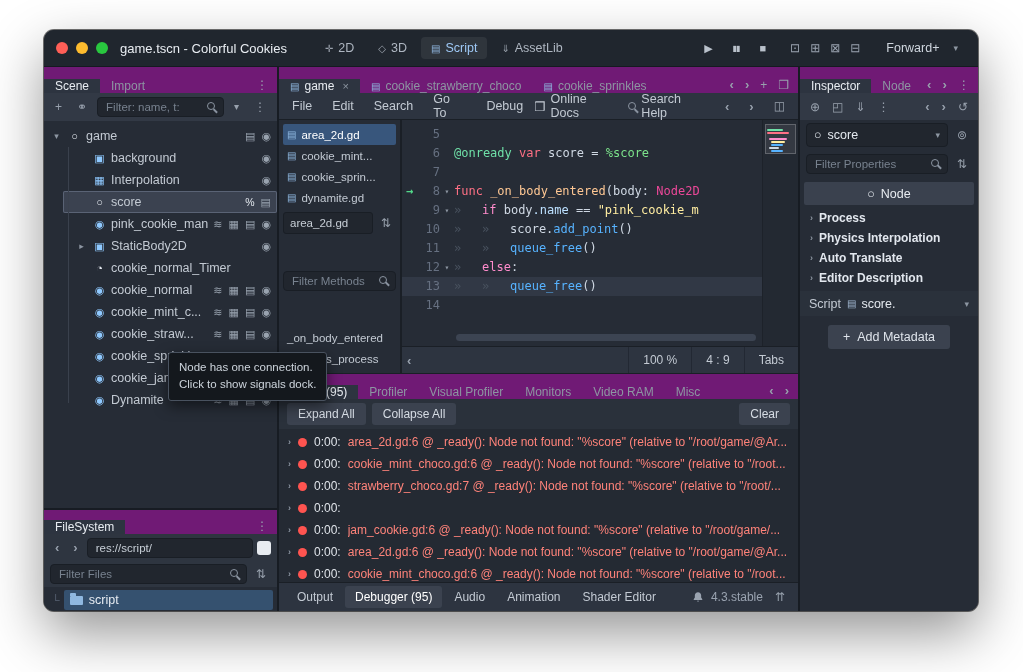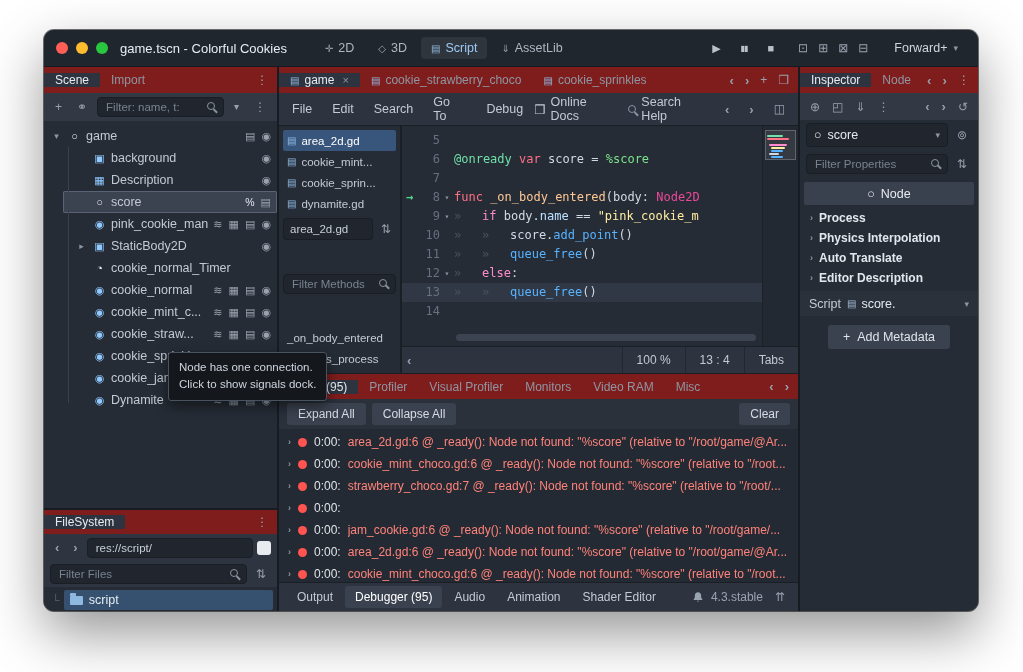--- a/index.html
+++ b/index.html
@@ -15,31 +15,31 @@
   .l-red{background:#ff5f57}.l-yellow{background:#febc2e}.l-green{background:#29c73f}
   .wtitle { font-size:13px; color:#e9edf2; margin-right:20px; white-space:nowrap; }
   .ws { display:flex; gap:4px; align-items:center; }
   .ws-btn { display:flex; gap:5px; align-items:center; padding:4px 10px; border-radius:4px; color:#aeb6c1; cursor:default; }
   .ws-btn .ic { font-size:10px; opacity:.85; }
   .ws-btn.active { color:#9ec8f5; background:rgba(255,255,255,.07); }
   .tb-spacer { flex:1; }
   .run-btn { color:#b9c1cb; padding:2px 6px; font-size:11px; }
   .run-btn.pause { font-size:8px; letter-spacing:-1px; }
   .run-icons { display:flex; gap:10px; margin:0 10px; color:#9aa3b0; font-size:12px; }
-  .renderer { display:flex; align-items:center; gap:6px; color:#cfd6de; padding:3px 8px; border-radius:4px; }
+  .renderer { display:flex; align-items:center; gap:14px; color:#cfd6de; padding:3px 8px; border-radius:4px; }
   .renderer .dd { font-size:9px; color:#8d96a2; }
 
   
   .main { flex:1; display:flex; min-height:0; }
   .dock { background:#262c36; display:flex; flex-direction:column; min-height:0; }
   .dock-left { width:235px; border-right:2px solid #171c23; }
   .dock-right { width:180px; border-left:2px solid #171c23; }
   .center { flex:1; min-width:0; display:flex; flex-direction:column; background:#262c36; }
 
-  .tabstrip { height:26px; background:#7f1d1d; display:flex; align-items:center; flex:0 0 auto; }
+  .tabstrip { height:26px; background:#701a75; display:flex; align-items:flex-end; flex:0 0 auto; }
   .tab { display:flex; align-items:center; gap:5px; padding:0 11px; color:#8d96a2; font-size:12px; white-space:nowrap; }
   .tab.active { background:#2d3440; color:#e8ecf1; }
   .tab .tic { color:#8fb8e0; font-size:10px; }
   .tab .close { color:#8d96a2; font-size:11px; margin-left:3px; }
   .strip-icons { margin-left:auto; display:flex; align-items:center; gap:1px; padding-right:4px; }
   .icon-btn { padding:2px 5px; color:#98a1ad; font-size:12px; line-height:1; }
   .icon-btn.small { font-size:10px; }
   .chev { font-weight:bold; font-size:13px; }
 
   
@@ -71,21 +71,21 @@
   .fs-row { height:27px; background:#2e3540; display:flex; align-items:center; gap:4px; padding:0 6px; flex:0 0 auto; }
   .path-box { flex:1; height:20px; background:#21262e; border:1px solid #191e25; border-radius:4px; display:flex; align-items:center; padding:0 8px; color:#c7ced6; font-size:11.5px; }
   .swatch { width:14px; height:14px; background:#e8ecf1; border-radius:3px; flex:0 0 auto; }
   .fs-tree { flex:1; overflow:hidden; background:#262c36; padding:3px 4px 0 8px; }
   .fs-item { height:20px; display:flex; align-items:center; gap:6px; color:#e6ebf1; padding:0 6px; background:#35516f; border-radius:2px; }
   .guide-l { color:#596374; font-size:11px; }
   .folder-ic { width:13px; height:9px; background:#8fb8e0; border-radius:1px; position:relative; flex:0 0 auto; }
   .folder-ic::before { content:""; position:absolute; top:-3px; left:0; width:6px; height:3px; background:#8fb8e0; border-radius:1px 1px 0 0; }
 
   
-  .menu-row { height:33px; background:#2d3440; border-bottom:1px solid #1a1f26; display:flex; align-items:center; padding:0 4px; gap:2px; flex:0 0 auto; }
+  .menu-row { height:27px; background:#2d3440; border-bottom:1px solid #1a1f26; display:flex; align-items:center; padding:0 4px; gap:2px; flex:0 0 auto; }
   .menu-item { padding:4px 9px; color:#c3cad3; border-radius:3px; }
   .menu-right { margin-left:auto; display:flex; align-items:center; gap:10px; color:#c3cad3; padding-right:4px; }
   .mini-btn { display:flex; align-items:center; gap:5px; }
 
   .editor-region { flex:1; display:flex; min-height:0; border-bottom:1px solid #1a1f26; }
   .scripts-panel { width:123px; flex:0 0 auto; background:#262c36; border-right:2px solid #1a1f26; display:flex; flex-direction:column; padding:4px; gap:4px; min-height:0; }
   .sitem { height:21px; display:flex; align-items:center; gap:5px; padding:0 4px; color:#c3cad3; font-size:11.5px; border-radius:2px; white-space:nowrap; overflow:hidden; }
   .sitem .tic { color:#8fb8e0; font-size:10px; }
   .sitem.selected { background:#38567c; color:#fff; }
   .cur-script-row { display:flex; gap:3px; align-items:center; }
@@ -236,21 +236,21 @@
             <span class="exp"></span>
               <span class="nicon blue">▣</span>
             <span class="tlabel">background</span>
             <span class="badges">
                 <span>◉</span>
               </span>
           </div>
           <div class="trow">
             <span class="exp"></span>
               <span class="nicon blue">▦</span>
-            <span class="tlabel">Description</span>
+            <span class="tlabel">Interpolation</span>
             <span class="badges">
                 <span>◉</span>
               </span>
           </div>
           <div class="trow selected">
             <span class="exp"></span>
               <span class="nicon white">○</span>
             <span class="tlabel">score</span>
             <span class="badges">
                 <span class="bright">%</span>
@@ -551,21 +551,21 @@
             </div>
             <div class="hscroll">
                 <div class="hthumb"></div>
               </div>
           </div>
 
           <div class="code-status">
             <span class="icon-btn chev">‹</span>
             <span style="flex:1"></span>
             <span class="stat-cell">100 %</span>
-            <span class="stat-cell">13 : 4</span>
+            <span class="stat-cell">4 : 9</span>
             <span class="stat-cell">Tabs</span>
           </div>
         </div>
       </div>
 
       <div class="dbg">
         <div class="tabstrip" style="height:25px;">
           <span class="tab active">
               <span>Errors (95)</span>
             </span>

